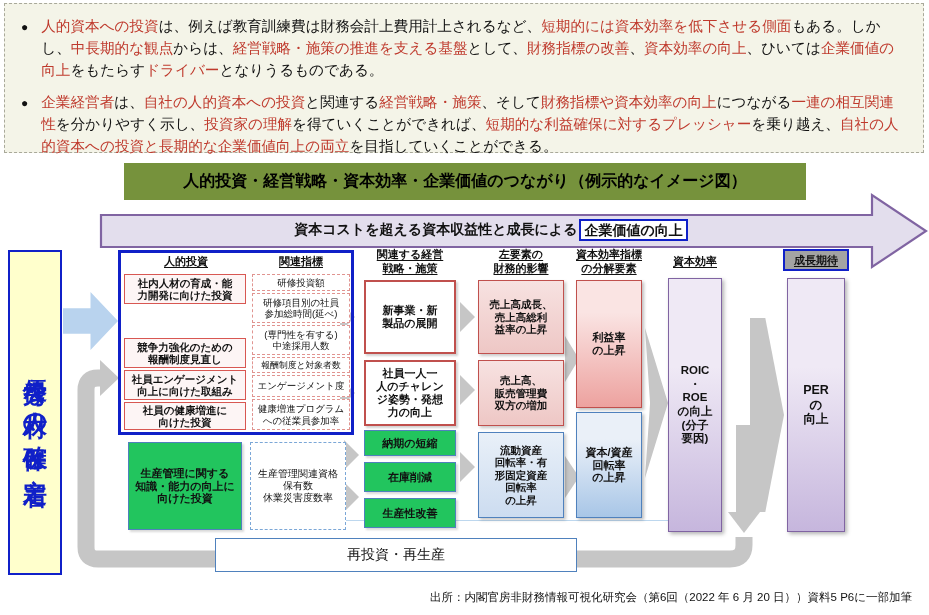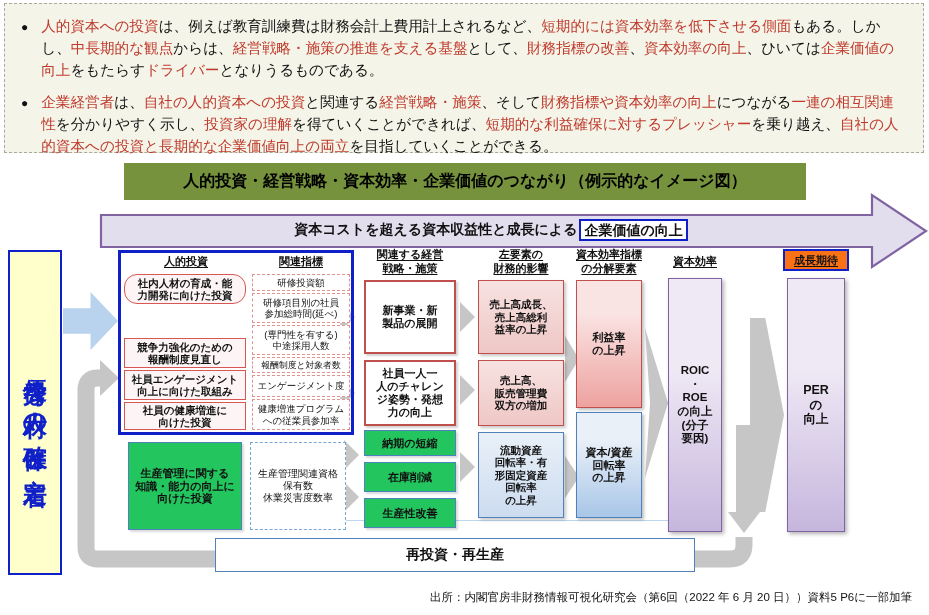--- a/index.html
+++ b/index.html
@@ -41,33 +41,33 @@
   .red-solid{border:1.6px solid #d85752;background:#fdf5f5;font-weight:700;font-size:10.5px;}
   .red-dash{border:1.6px dashed #e09490;background:#fff;font-size:9.5px;}
   .red-open{border:2px solid #c0504d;background:#fff;font-weight:700;font-size:11px;box-shadow:1.5px 1.5px 2px rgba(0,0,0,.18);}
   .blue-open{border:1.6px solid #4f81bd;background:#22c55e;font-weight:700;font-size:11px;box-shadow:1.5px 1.5px 2px rgba(0,0,0,.15);}
   .blue-dash{border:1.6px dashed #7ba7d7;background:#fff;font-size:10px;}
   .red-fill{border:1.6px solid #c0504d;background:linear-gradient(180deg,#f7e2e1,#eec7c5);font-weight:700;font-size:10.5px;box-shadow:2px 2px 3px rgba(0,0,0,.22);}
   .bluefill{border:1.6px solid #4f81bd;background:linear-gradient(180deg,#e9f0f8,#ccdcf0);font-weight:700;font-size:10.5px;box-shadow:2px 2px 3px rgba(0,0,0,.22);}
   .pink-grad{border:1.6px solid #c0504d;background:linear-gradient(180deg,#fae4e3 25%,#eda29f);font-weight:700;font-size:11px;box-shadow:2px 2px 3px rgba(0,0,0,.25);}
   .blue-grad{border:1.6px solid #4f81bd;background:linear-gradient(180deg,#eaf0f8 25%,#a8c6e7);font-weight:700;font-size:11px;box-shadow:2px 2px 3px rgba(0,0,0,.25);}
   .purple-grad{border:1.6px solid #8064a2;background:linear-gradient(180deg,#efe9f5 35%,#c6b6dd);font-weight:700;font-size:11.5px;box-shadow:2px 2px 4px rgba(0,0,0,.3);}
-  .growth-hdr{position:absolute;box-sizing:border-box;border:2.5px solid #1020c8;background:#f97316;z-index:3;
+  .growth-hdr{position:absolute;box-sizing:border-box;border:2.5px solid #1020c8;background:#a3a3a3;z-index:3;
               display:flex;align-items:center;justify-content:center;font-weight:700;font-size:11px;
               text-decoration:underline;text-underline-offset:2px;}
 
   .chev{position:absolute;background:#c6c6c6;clip-path:polygon(0 0,100% 50%,0 100%);z-index:1;}
   .chev-notch{position:absolute;background:#c6c6c6;clip-path:polygon(0 0,100% 50%,0 100%,22% 50%);z-index:1;}
   .big-arrow{position:absolute;background:#c6c6c6;clip-path:polygon(0 0,45% 0,100% 50%,45% 100%,0 100%);z-index:2;}
   .connectors{position:absolute;left:0;top:0;z-index:0;}
   .thin-blue-line{position:absolute;left:336px;top:520px;width:370px;height:0;border-top:1.5px solid #bdd7ee;z-index:0;}
 
-  .reinvest{position:absolute;left:215px;top:538px;width:480px;height:34px;box-sizing:border-box;
+  .reinvest{position:absolute;left:215px;top:538px;width:362px;height:34px;box-sizing:border-box;
             background:#fff;border:1.6px solid #4f81bd;display:flex;align-items:center;justify-content:center;
-            font-weight:700;font-size:14px;z-index:3;}
+            font-weight:400;font-size:14px;z-index:3;}
   .source{position:absolute;left:300px;top:590px;width:612px;text-align:right;font-size:11.5px;z-index:3;}
 </style>
 </head>
 <body>
 
 <div class="page">
 
   <svg class="connectors" width="929" height="615" viewBox="0 0 929 615">
     <path d="M 100,378 L 98,378 Q 86,378 86,390 L 86,547 Q 86,559 98,559 L 730,559 Q 744,559 744,545 L 744,537" fill="none" stroke="#c6c6c6" stroke-width="17"></path>
     <polygon points="100,360 100,396 119,378" fill="#c6c6c6"></polygon>
@@ -105,21 +105,21 @@
   <div class="hdr" style="left:252px;top:254px;width:98px;">関連指標</div>
   <div class="hdr" style="left:358px;top:247px;width:104px;">関連する経営
 戦略・施策</div>
   <div class="hdr" style="left:474px;top:247px;width:94px;">左要素の
 財務的影響</div>
   <div class="hdr" style="left:568px;top:247px;width:82px;">資本効率指標
 の分解要素</div>
   <div class="hdr" style="left:664px;top:254px;width:62px;">資本効率</div>
   <div class="growth-hdr" style="left:783px;top:249px;width:66px;height:22px;">成長期待</div>
 
-  <div class="bx red-solid" style="left:124px;top:274px;width:122px;height:30px;border-radius:13px;">社内人材の育成・能
+  <div class="bx red-solid" style="left:124px;top:274px;width:122px;height:30px;">社内人材の育成・能
 力開発に向けた投資</div>
   <div class="bx red-solid" style="left:124px;top:338px;width:122px;height:30px;">競争力強化のための
 報酬制度見直し</div>
   <div class="bx red-solid" style="left:124px;top:370px;width:122px;height:30px;">社員エンゲージメント
 向上に向けた取組み</div>
   <div class="bx red-solid" style="left:124px;top:402px;width:122px;height:28px;">社員の健康増進に
 向けた投資</div>
 
   <div class="bx red-dash" style="left:252px;top:274px;width:98px;height:17px;">研修投資額</div>
   <div class="bx red-dash" style="left:252px;top:293px;width:98px;height:30px;">研修項目別の社員

